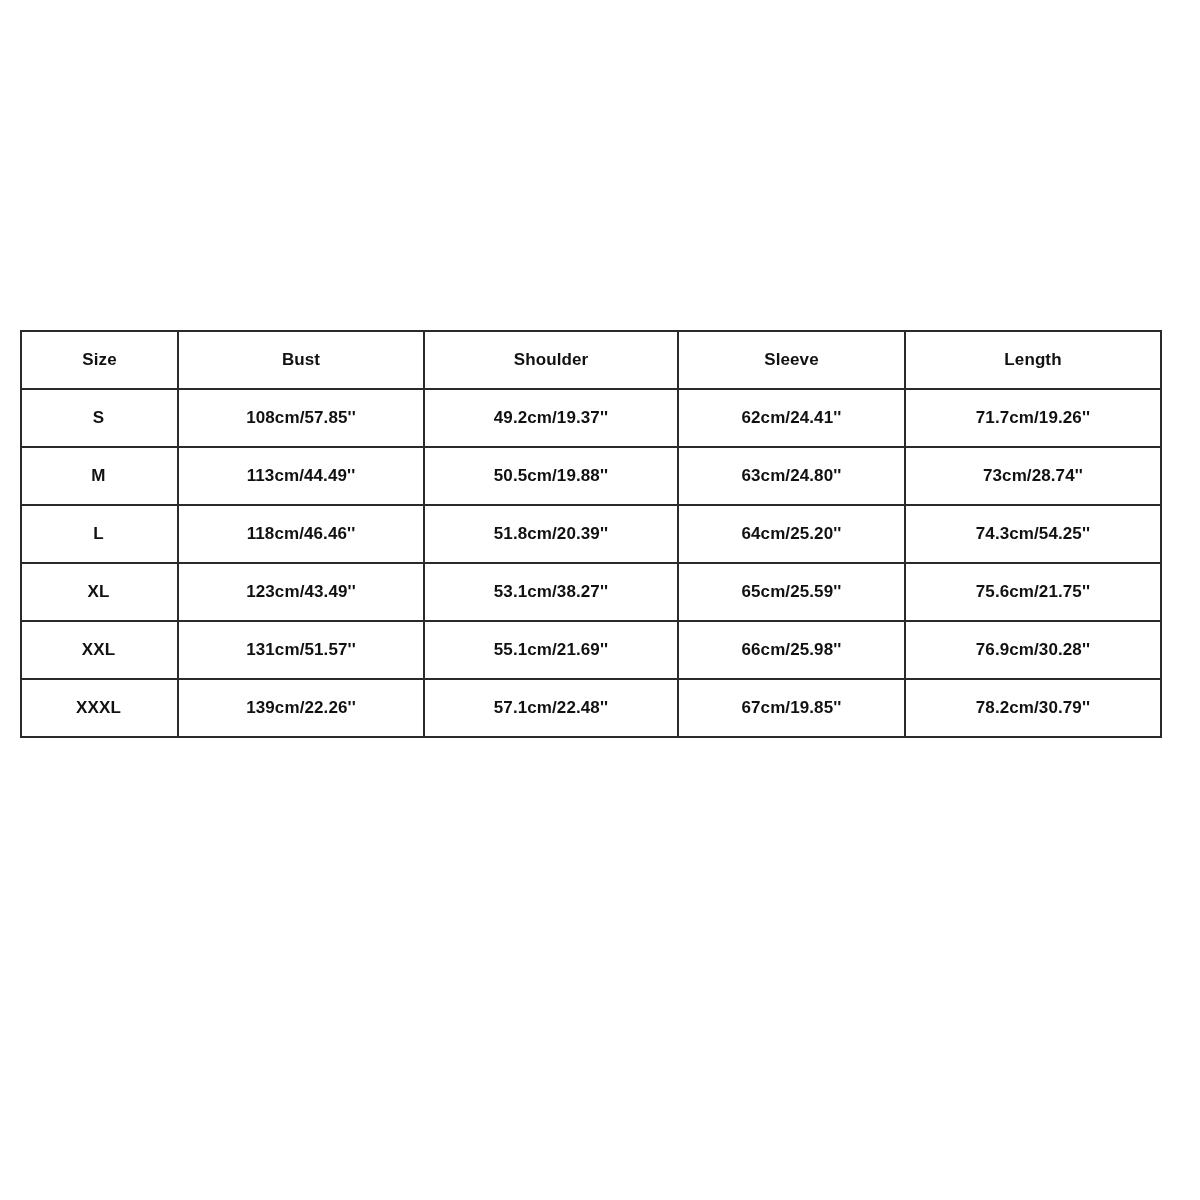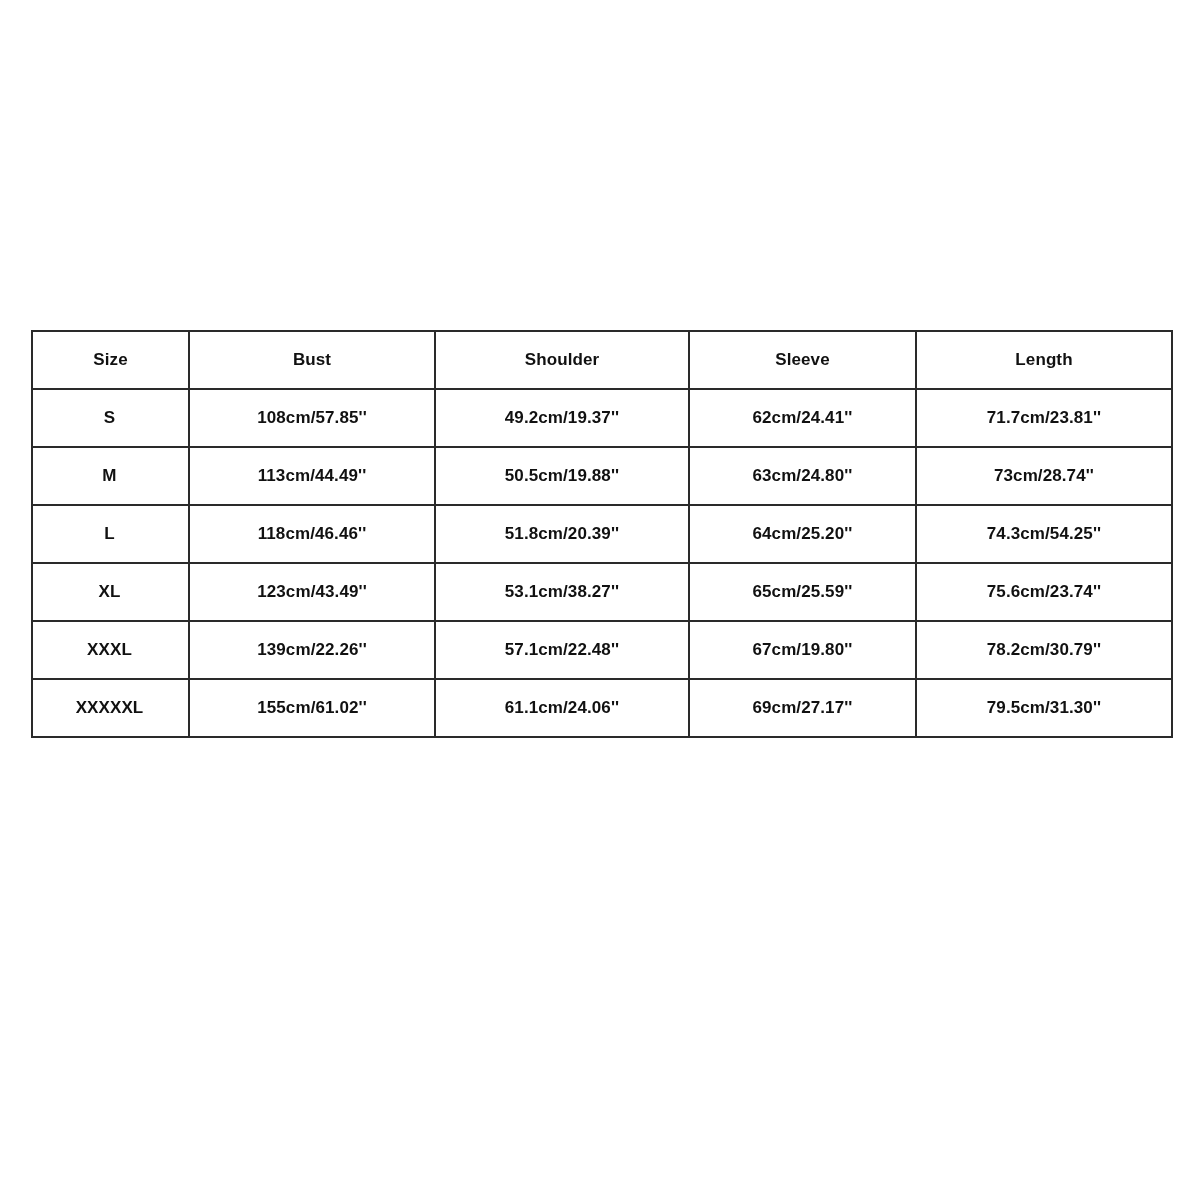--- a/index.html
+++ b/index.html
@@ -10,21 +10,21 @@
     body {
       width: 1200px;
       height: 1200px;
       position: relative;
       overflow: hidden;
       font-family: "Liberation Sans", "DejaVu Sans", sans-serif;
       color: #111111;
     }
     .size-chart {
       position: absolute;
-      left: 31px;
+      left: 20px;
       top: 330px;
       width: 1140px;
       border-collapse: collapse;
       table-layout: fixed;
       border: 2px solid #2a2a2a;
     }
     .size-chart col.c0 { width: 157px; }
     .size-chart col.c1 { width: 246px; }
     .size-chart col.c2 { width: 254px; }
     .size-chart col.c3 { width: 227px; }
@@ -63,51 +63,51 @@
       <th>Sleeve</th>
       <th>Length</th>
     </tr>
   </thead>
   <tbody>
     <tr>
       <td class="size-cell">S</td>
       <td>108cm/57.85''</td>
       <td>49.2cm/19.37''</td>
       <td>62cm/24.41''</td>
-      <td>71.7cm/23.81''</td>
+      <td>71.7cm/19.26''</td>
     </tr>
     <tr>
       <td class="size-cell">M</td>
       <td>113cm/44.49''</td>
       <td>50.5cm/19.88''</td>
       <td>63cm/24.80''</td>
       <td>73cm/28.74''</td>
     </tr>
     <tr>
       <td class="size-cell">L</td>
       <td>118cm/46.46''</td>
       <td>51.8cm/20.39''</td>
       <td>64cm/25.20''</td>
       <td>74.3cm/54.25''</td>
     </tr>
     <tr>
       <td class="size-cell">XL</td>
       <td>123cm/43.49''</td>
       <td>53.1cm/38.27''</td>
       <td>65cm/25.59''</td>
-      <td>75.6cm/23.74''</td>
+      <td>75.6cm/21.75''</td>
+    </tr>
+    <tr>
+      <td class="size-cell">XXL</td>
+      <td>131cm/51.57''</td>
+      <td>55.1cm/21.69''</td>
+      <td>66cm/25.98''</td>
+      <td>76.9cm/30.28''</td>
     </tr>
     <tr>
       <td class="size-cell">XXXL</td>
       <td>139cm/22.26''</td>
       <td>57.1cm/22.48''</td>
-      <td>67cm/19.80''</td>
+      <td>67cm/19.85''</td>
       <td>78.2cm/30.79''</td>
-    </tr>
-    <tr>
-      <td class="size-cell">XXXXXL</td>
-      <td>155cm/61.02''</td>
-      <td>61.1cm/24.06''</td>
-      <td>69cm/27.17''</td>
-      <td>79.5cm/31.30''</td>
     </tr>
   </tbody>
 </table>
 
 </body></html>

